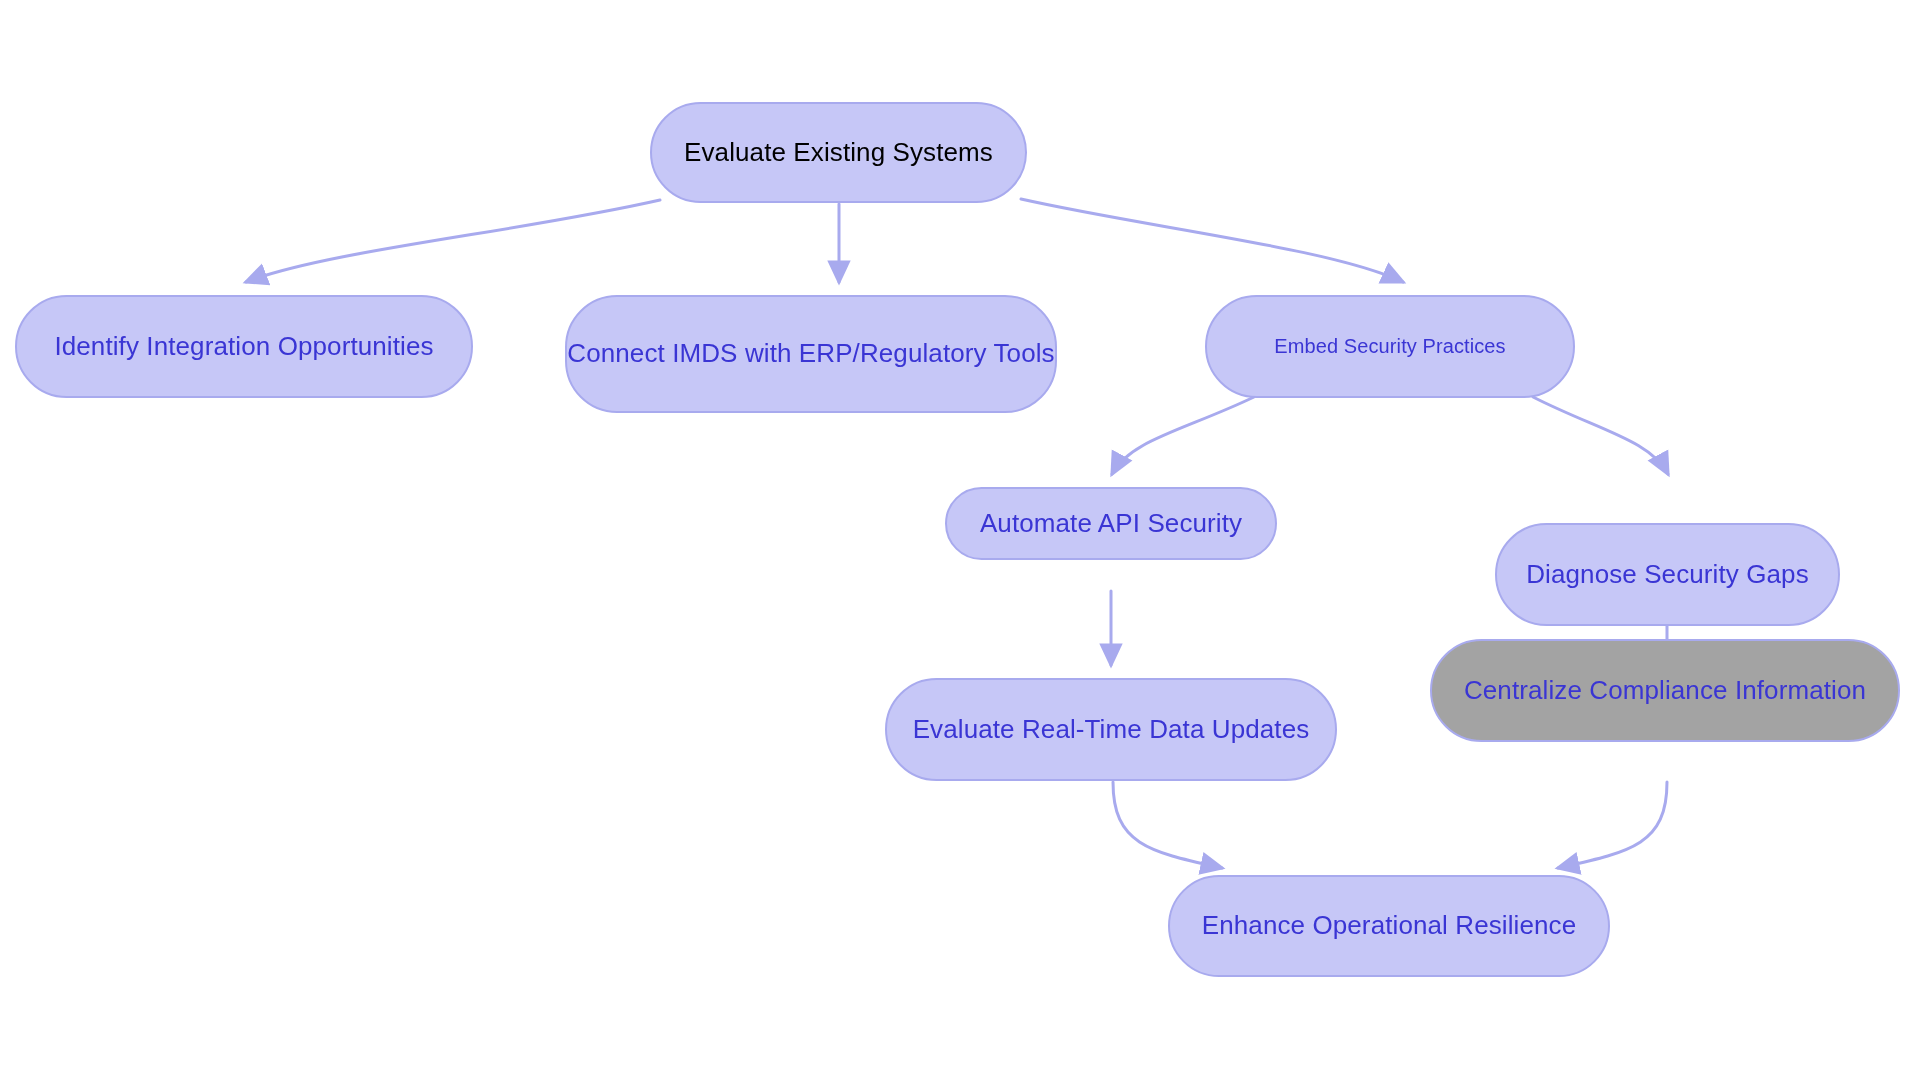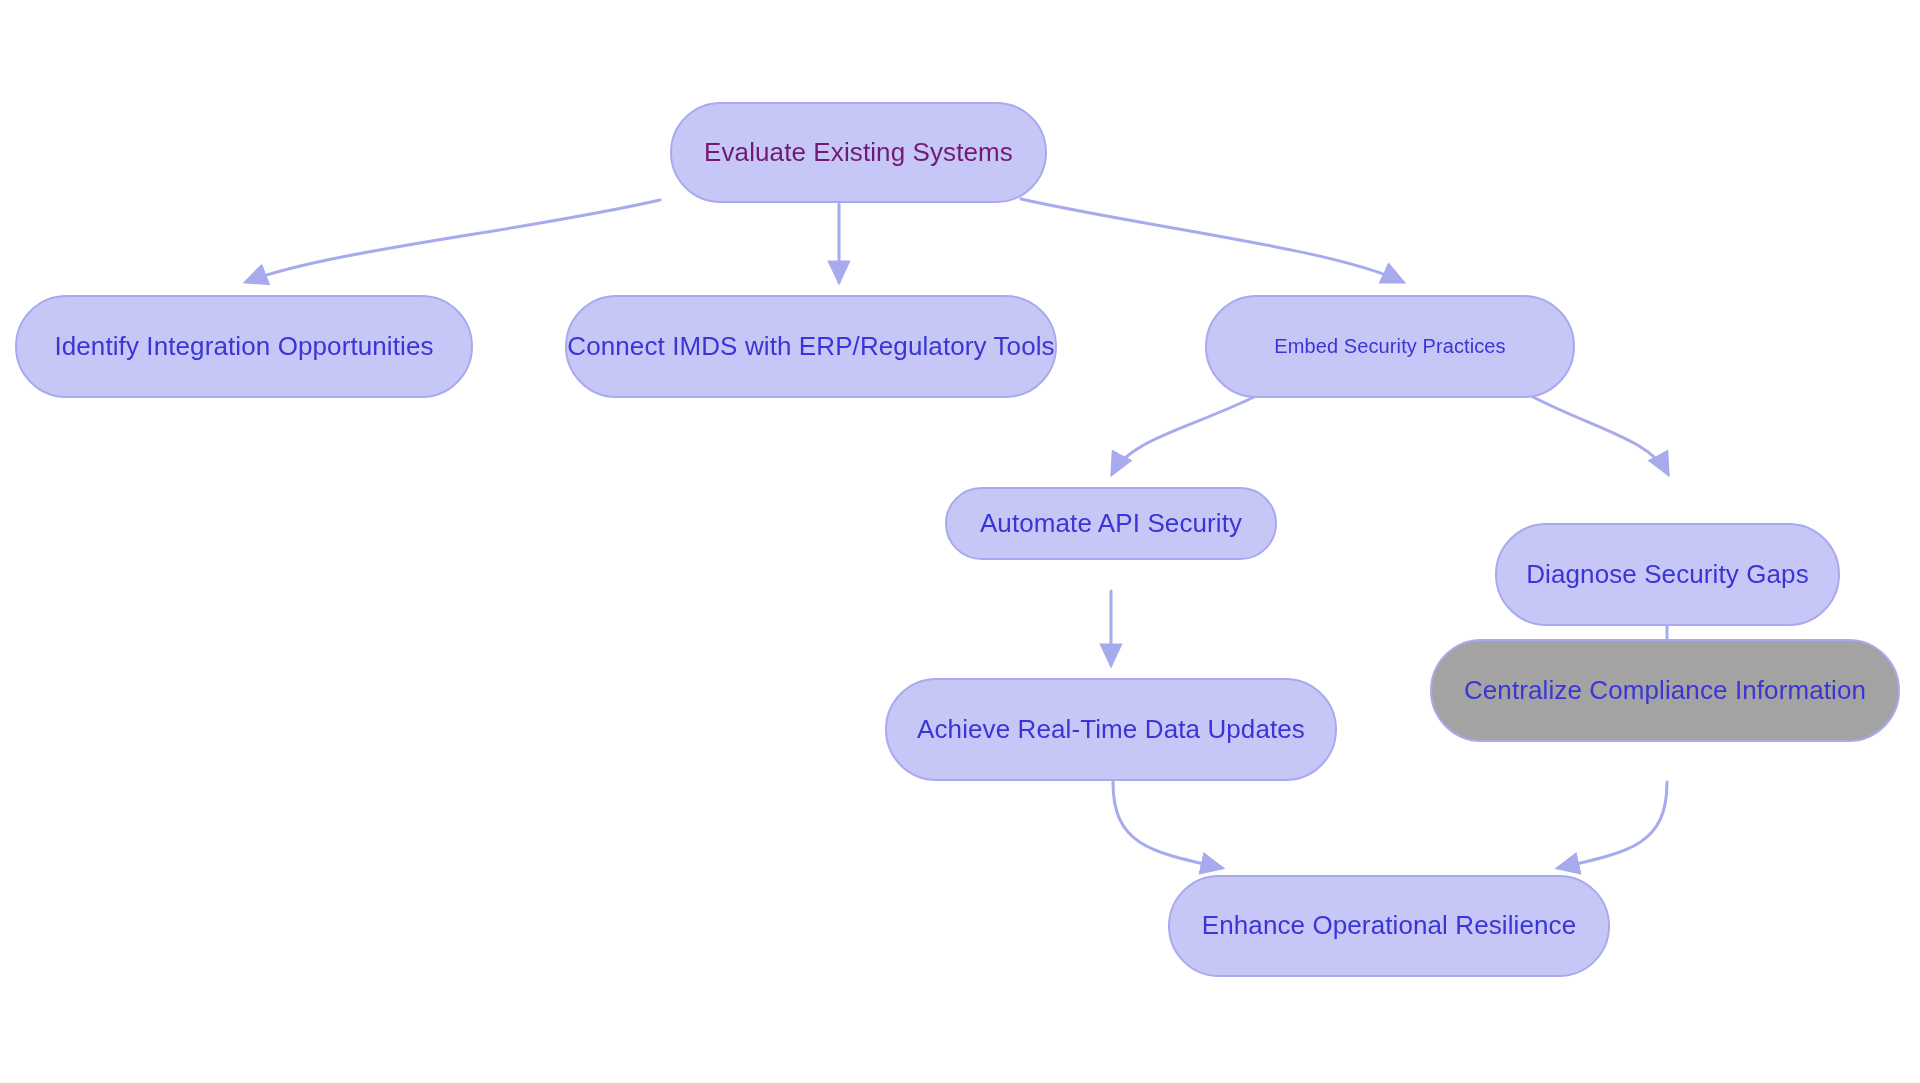--- a/index.html
+++ b/index.html
@@ -63,40 +63,40 @@
         <path d="M 1254 397 C 1185 430 1130 440 1112 474" fill="none" stroke="#a8aaee" stroke-width="3" stroke-linecap="round" marker-end="url(#arrowhead)"></path>
         <path d="M 1533 397 C 1598 430 1650 440 1668 474" fill="none" stroke="#a8aaee" stroke-width="3" stroke-linecap="round" marker-end="url(#arrowhead)"></path>
         <path d="M 1111 591 L 1111 665" fill="none" stroke="#a8aaee" stroke-width="3" stroke-linecap="round" marker-end="url(#arrowhead)"></path>
         <path d="M 1667 591 L 1667 665" fill="none" stroke="#a8aaee" stroke-width="3" stroke-linecap="round" marker-end="url(#arrowhead)"></path>
         <path d="M 1113 782 C 1113 845 1150 852 1222 868" fill="none" stroke="#a8aaee" stroke-width="3" stroke-linecap="round" marker-end="url(#arrowhead)"></path>
         <path d="M 1667 782 C 1667 845 1630 852 1558 868" fill="none" stroke="#a8aaee" stroke-width="3" stroke-linecap="round" marker-end="url(#arrowhead)"></path>
       </g>
   </svg>
 
   <div id="node-layer">
-      <div class="node" style="left: 670px; top: 102px; width: 377px; height: 101px; background: rgb(198, 199, 247); border-color: rgb(168, 170, 238); border-radius: 52px; color: #701a75; font-size: 26px;">
+      <div class="node" style="left: 650px; top: 102px; width: 377px; height: 101px; background: rgb(198, 199, 247); border-color: rgb(168, 170, 238); border-radius: 52px; color: #000000; font-size: 26px;">
         <span class="node-label">Evaluate Existing Systems</span>
       </div>
       <div class="node" style="left: 15px; top: 295px; width: 458px; height: 103px; background: rgb(198, 199, 247); border-color: rgb(168, 170, 238); border-radius: 52px; color: rgb(58, 53, 212); font-size: 26px;">
         <span class="node-label">Identify Integration Opportunities</span>
       </div>
-      <div class="node" style="left: 565px; top: 295px; width: 492px; height: 103px; background: rgb(198, 199, 247); border-color: rgb(168, 170, 238); border-radius: 52px; color: rgb(58, 53, 212); font-size: 26px; align-items: center;">
+      <div class="node" style="left: 565px; top: 295px; width: 492px; height: 118px; background: rgb(198, 199, 247); border-color: rgb(168, 170, 238); border-radius: 52px; color: rgb(58, 53, 212); font-size: 26px; align-items: center;">
         <span class="node-label">Connect IMDS with ERP/Regulatory Tools</span>
       </div>
       <div class="node" style="left: 1205px; top: 295px; width: 370px; height: 103px; background: rgb(198, 199, 247); border-color: rgb(168, 170, 238); border-radius: 52px; color: rgb(58, 53, 212); font-size: 20px;">
         <span class="node-label">Embed Security Practices</span>
       </div>
       <div class="node" style="left: 945px; top: 487px; width: 332px; height: 73px; background: rgb(198, 199, 247); border-color: rgb(168, 170, 238); border-radius: 52px; color: rgb(58, 53, 212); font-size: 26px;">
         <span class="node-label">Automate API Security</span>
       </div>
       <div class="node" style="left: 1495px; top: 487px; width: 345px; height: 103px; background: rgb(198, 199, 247); border-color: rgb(168, 170, 238); border-radius: 52px; color: rgb(58, 53, 212); font-size: 26px; margin-top: 36px;">
         <span class="node-label">Diagnose Security Gaps</span>
       </div>
       <div class="node" style="left: 885px; top: 678px; width: 452px; height: 103px; background: rgb(198, 199, 247); border-color: rgb(168, 170, 238); border-radius: 52px; color: rgb(58, 53, 212); font-size: 26px;">
-        <span class="node-label">Achieve Real-Time Data Updates</span>
+        <span class="node-label">Evaluate Real-Time Data Updates</span>
       </div>
       <div class="node" style="left: 1430px; top: 639px; width: 470px; height: 103px; background: #a3a3a3; border-color: rgb(168, 170, 238); border-radius: 52px; color: rgb(58, 53, 212); font-size: 26px;">
         <span class="node-label">Centralize Compliance Information</span>
       </div>
       <div class="node" style="left: 1168px; top: 875px; width: 442px; height: 102px; background: rgb(198, 199, 247); border-color: rgb(168, 170, 238); border-radius: 52px; color: rgb(58, 53, 212); font-size: 26px;">
         <span class="node-label">Enhance Operational Resilience</span>
       </div>
     </div>
 
 </div>

